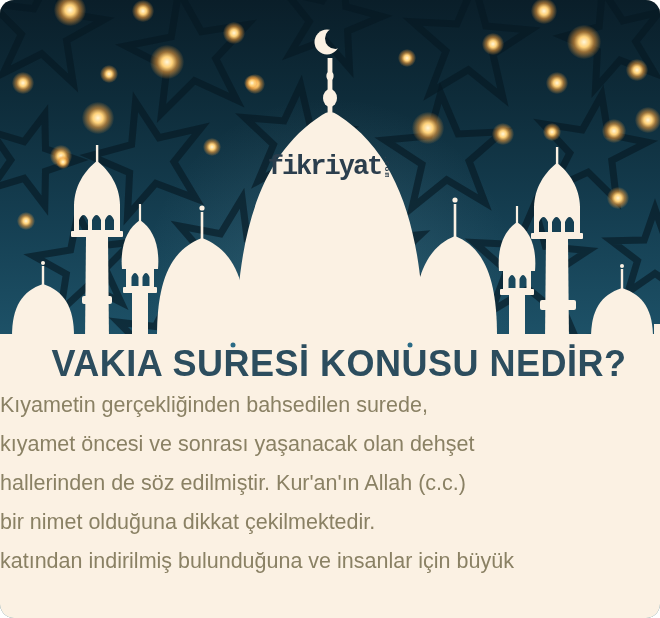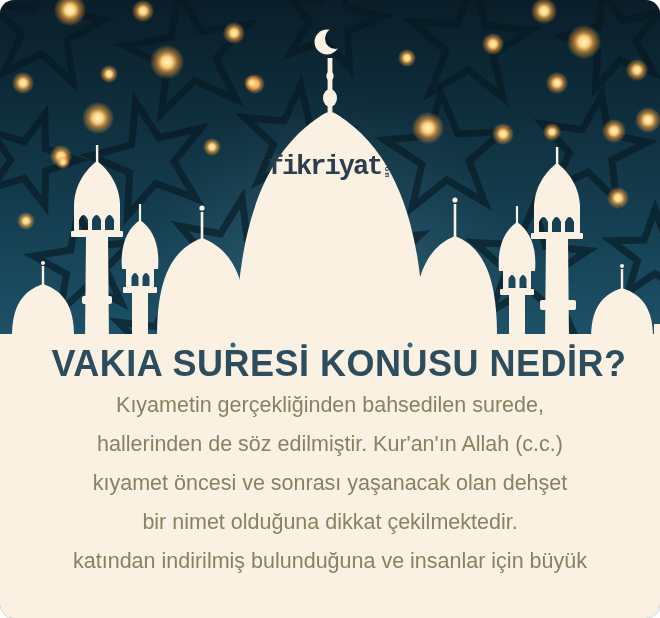--- a/index.html
+++ b/index.html
@@ -14,21 +14,21 @@
         background:radial-gradient(circle,#fff6d8 0%,#ffd27a 22%,rgba(244,160,60,0.6) 42%,rgba(244,150,50,0) 72%);}
   .cream-group{fill:var(--cream,#fbf1e3);}
   .dot-group{fill:var(--accent-dot,#2a6b86);}
   .logo{position:absolute;top:152px;left:0;width:100%;text-align:center;
         font-family:"Liberation Mono",monospace;font-weight:bold;font-size:27px;
         letter-spacing:-2px;color:var(--logo-color,#2b3e4d);}
   .logo .tld{display:inline-block;writing-mode:vertical-rl;font-size:8px;letter-spacing:1px;
         margin:3px 0 0 2px;vertical-align:top;}
   .headline{position:absolute;top:342px;left:8px;width:100%;margin:1px;text-align:center;
         font-size:36px;font-weight:700;letter-spacing:0.5px;color:var(--title-color,#2c4d5e);}
-  .body-text{position:absolute;top:386px;left:0;width:100%;text-align:center;
+  .body-text{position:absolute;top:386px;left:0;width:100%;
         font-size:21.5px;line-height:39px;color:var(--body-color,#8a8164);}
 </style>
 </head>
 <body>
 
 <div class="card">
 
   <div class="sky"></div>
 
   <svg class="pattern-svg" viewBox="0 0 660 618">
@@ -187,19 +187,19 @@
   </svg>
 
   <div class="logo">
     <span>fikriyat</span><span class="tld">.com</span>
   </div>
 
   <h1 class="headline">VAKIA SURESİ KONUSU NEDİR?</h1>
 
   <div class="body-text" id="body-lines">
       <div>Kıyametin gerçekliğinden bahsedilen surede,</div>
+      <div>kıyamet öncesi ve sonrası yaşanacak olan dehşet</div>
       <div>hallerinden de söz edilmiştir. Kur'an'ın Allah (c.c.)</div>
-      <div>kıyamet öncesi ve sonrası yaşanacak olan dehşet</div>
       <div>bir nimet olduğuna dikkat çekilmektedir.</div>
       <div>katından indirilmiş bulunduğuna ve insanlar için büyük</div>
     </div>
 
 </div>
 
 </body></html>

